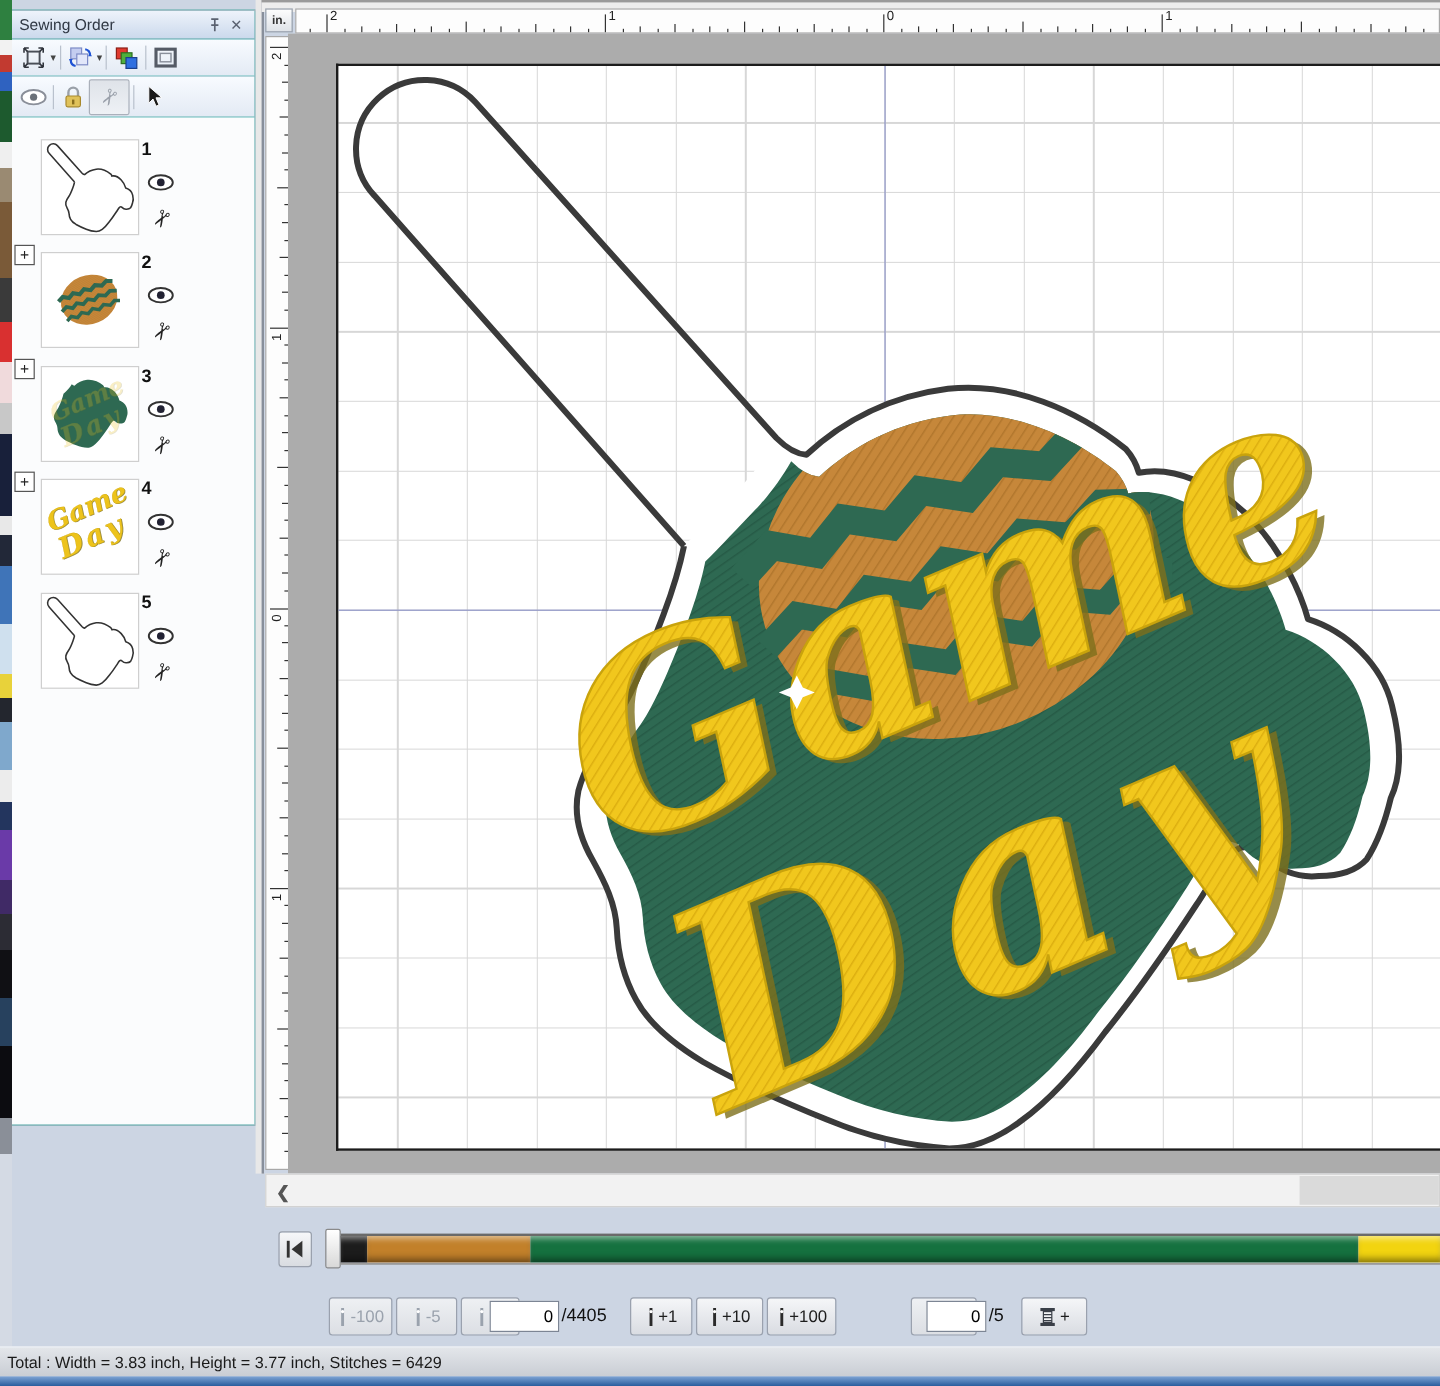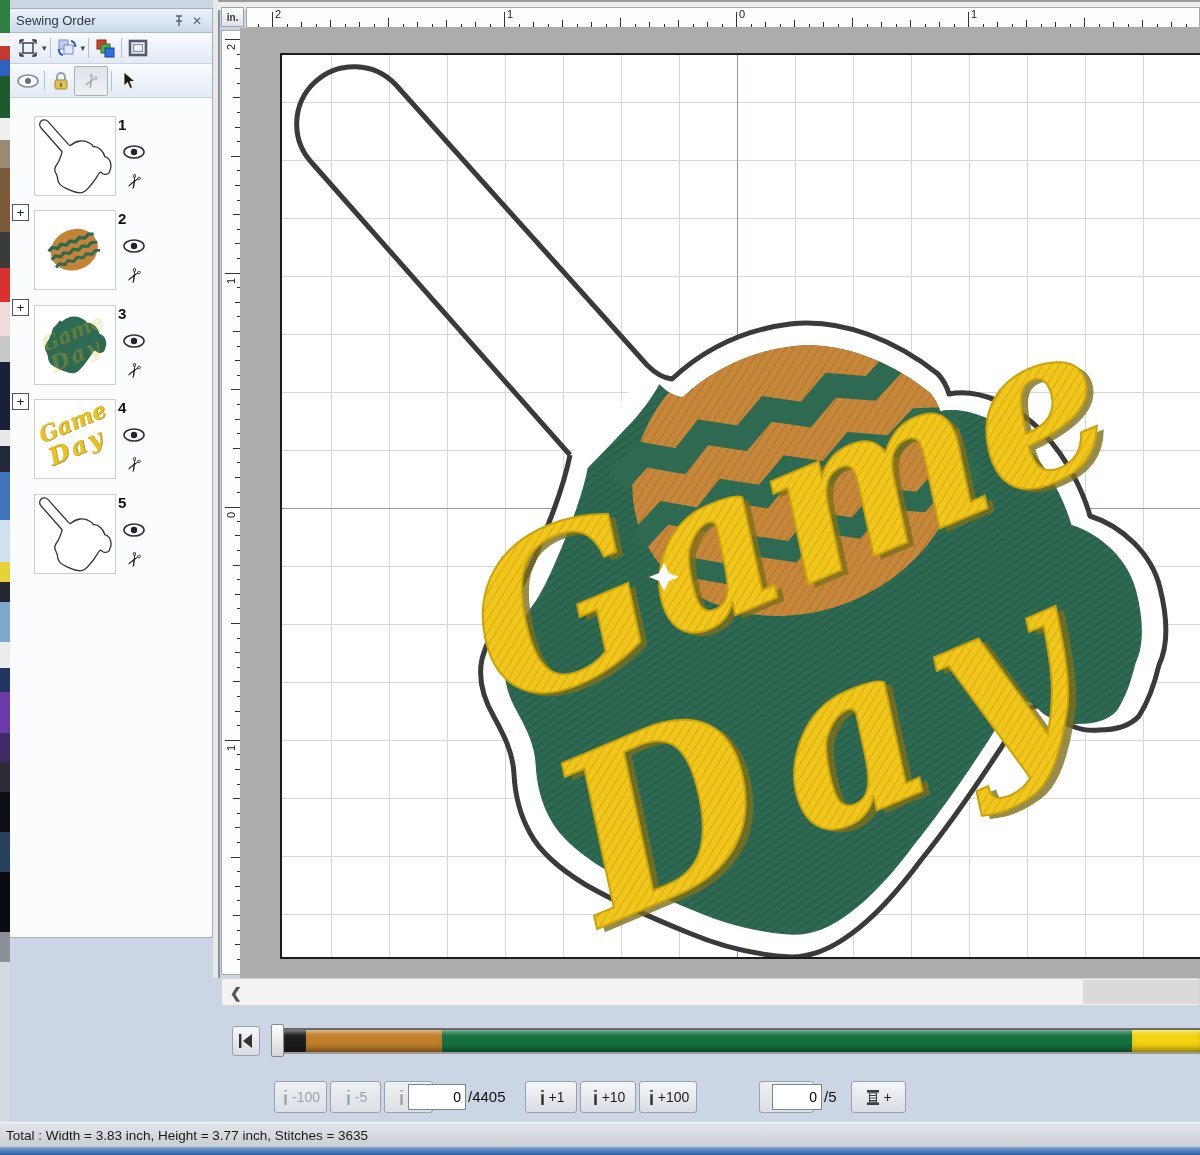--- a/index.html
+++ b/index.html
@@ -565,15 +565,15 @@
       <rect x="2" y="13.4" width="12" height="2.6" fill="#3a3f48"></rect>
       <rect x="4.5" y="4" width="7" height="9" fill="#f2f3f5" stroke="#3a3f48"></rect>
       <line x1="4.5" y1="6.5" x2="11.5" y2="6.5" stroke="#3a3f48"></line>
       <line x1="4.5" y1="9" x2="11.5" y2="9" stroke="#3a3f48"></line>
       <line x1="4.5" y1="11.5" x2="11.5" y2="11.5" stroke="#3a3f48"></line>
     </svg>
   <span>+</span>
 </div>
 
 <div id="statusbar" class="abs">
-  <span>Total : Width = 3.83 inch, Height = 3.77 inch, Stitches = 3635</span>
+  <span>Total : Width = 3.83 inch, Height = 3.77 inch, Stitches = 6429</span>
 </div>
 <div id="taskbar-edge" class="abs"></div>
 
 </body></html>

